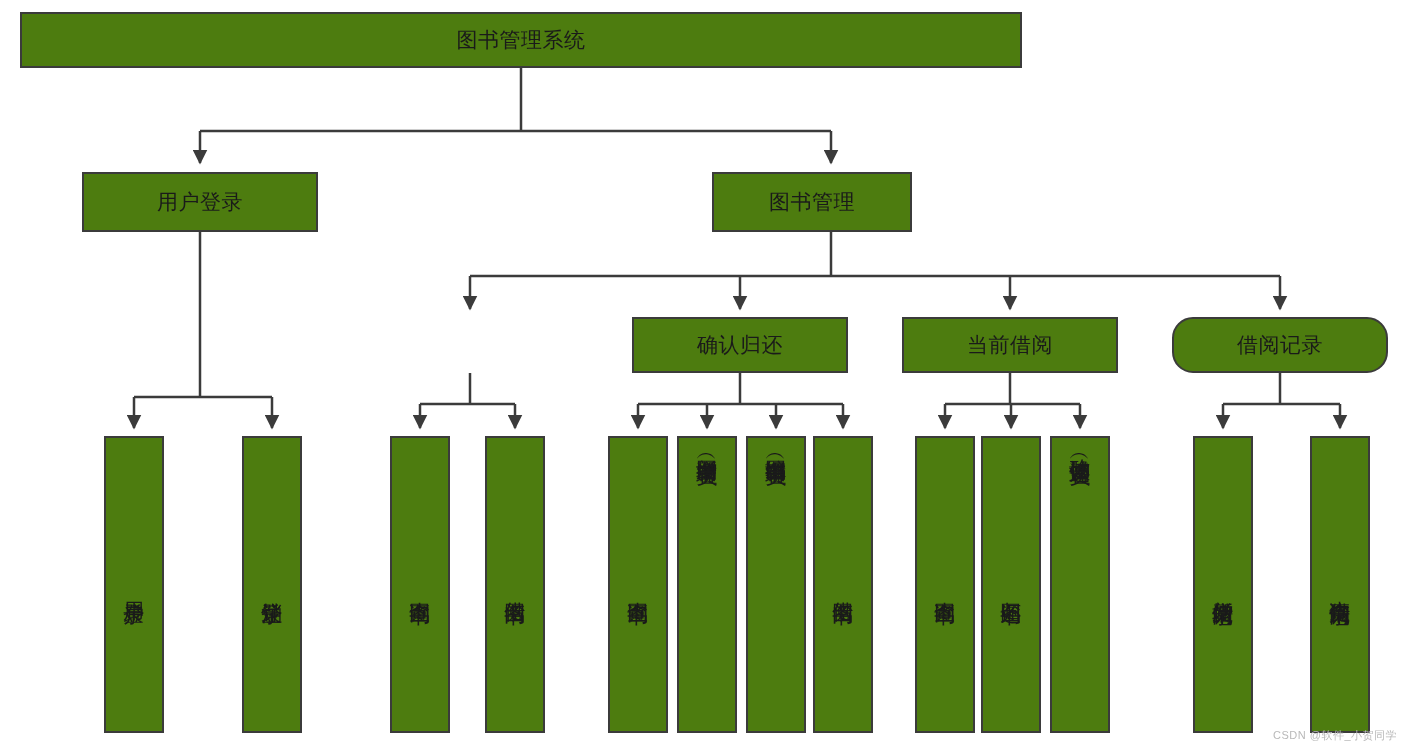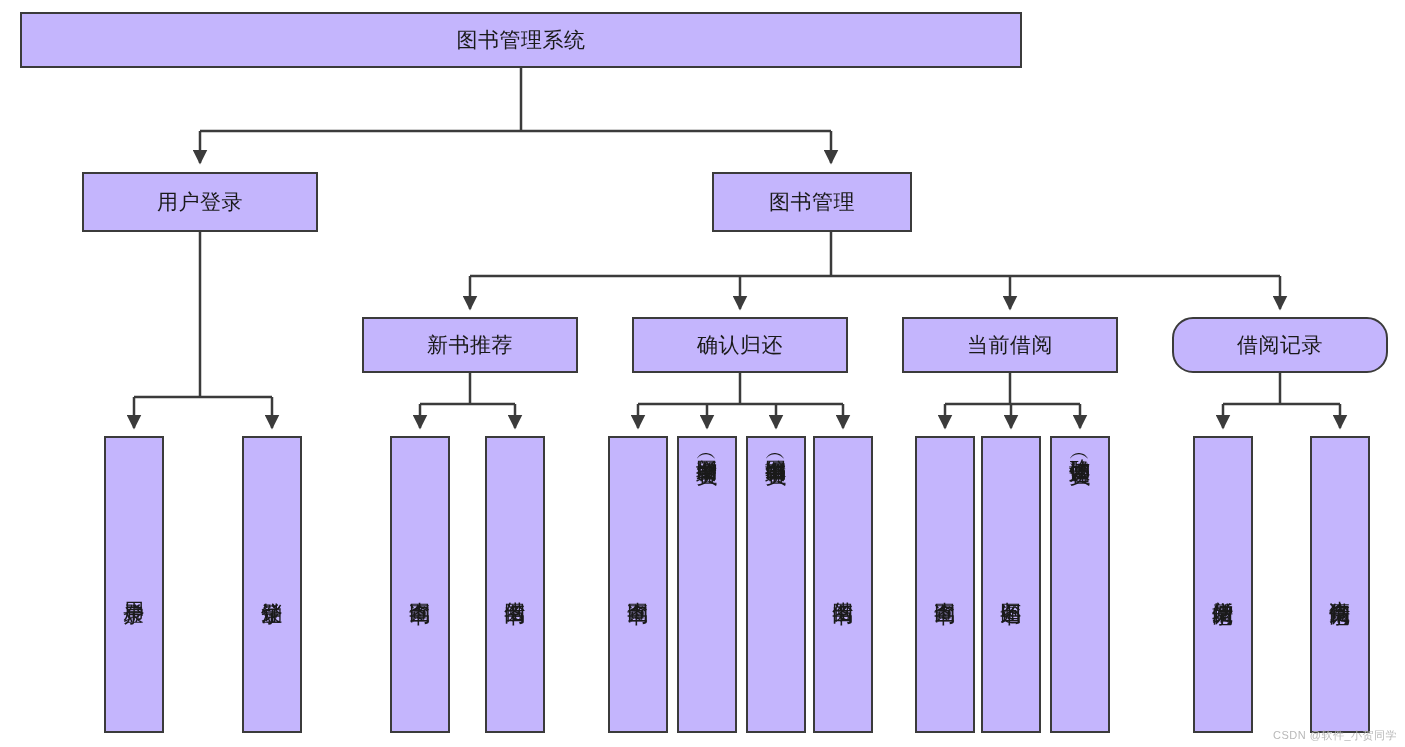--- a/index.html
+++ b/index.html
@@ -20,21 +20,21 @@
   svg.edges {
     position: absolute;
     left: 0;
     top: 0;
     width: 1405px;
     height: 747px;
   }
   .node {
     position: absolute;
     box-sizing: border-box;
-    background: #c4b5fd;
+    background: #4d7c0f;
     border: 2.5px solid #3b3b3b;
     display: flex;
     align-items: center;
     justify-content: center;
     color: #1a1a1a;
   }
   .node.horiz .label {
     font-size: 21px;
     line-height: 1.1;
     letter-spacing: 0.5px;
@@ -125,23 +125,20 @@
     <span class="label">图书管理系统</span>
   </div>
 
   <div class="node horiz" style="left:82px; top:172px; width:236px; height:60px;">
     <span class="label">用户登录</span>
   </div>
   <div class="node horiz" style="left:712px; top:172px; width:200px; height:60px;">
     <span class="label">图书管理</span>
   </div>
 
-  <div class="node horiz" style="left:362px; top:317px; width:216px; height:56px;">
-    <span class="label">新书推荐</span>
-  </div>
   <div class="node horiz" style="left:632px; top:317px; width:216px; height:56px;">
     <span class="label">确认归还</span>
   </div>
   <div class="node horiz" style="left:902px; top:317px; width:216px; height:56px;text-align:right;">
     <span class="label">当前借阅</span>
   </div>
   <div class="node horiz" style="left:1172px; top:317px; width:216px; height:56px;border-radius:21px;">
     <span class="label">借阅记录</span>
   </div>
 

